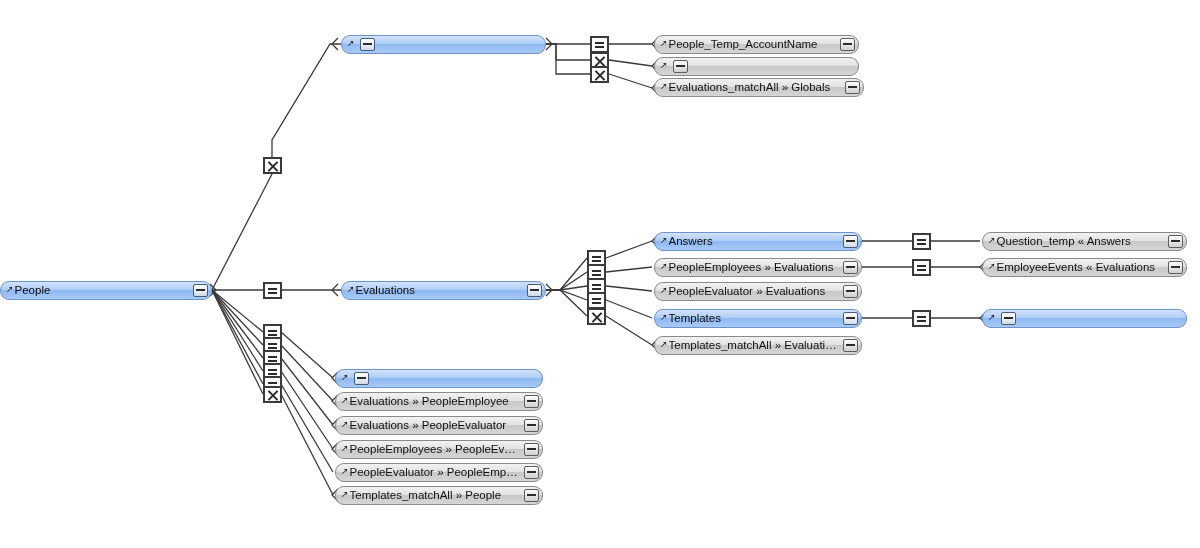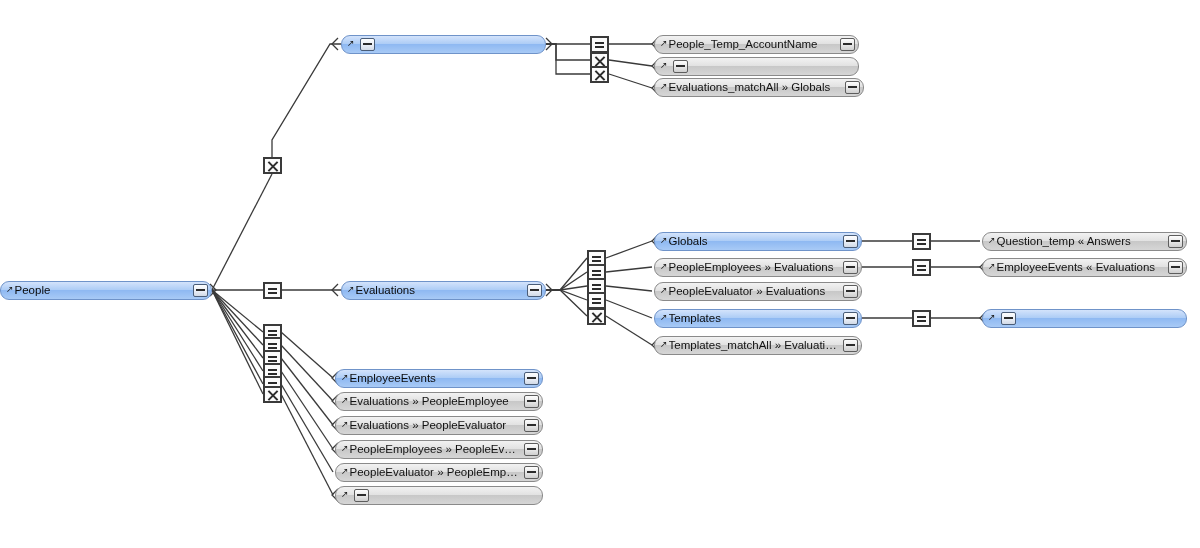--- a/index.html
+++ b/index.html
@@ -270,21 +270,21 @@
   </div>
 
   <div class="node blue" style="left:341px;top:281px;width:205px;">
     <span class="arrow">↗</span>
     <span class="label">Evaluations</span>
     <span class="minusbtn"></span>
   </div>
 
   <div class="node blue" style="left:654px;top:232px;width:208px;">
     <span class="arrow">↗</span>
-    <span class="label">Globals</span>
+    <span class="label">Answers</span>
     <span class="minusbtn"></span>
   </div>
   <div class="node grey" style="left:654px;top:258px;width:208px;">
     <span class="arrow">↗</span>
     <span class="label">PeopleEmployees » Evaluations</span>
     <span class="minusbtn"></span>
   </div>
   <div class="node grey" style="left:654px;top:282px;width:208px;">
     <span class="arrow">↗</span>
     <span class="label">PeopleEvaluator » Evaluations</span>
@@ -311,21 +311,20 @@
     <span class="label">EmployeeEvents « Evaluations</span>
     <span class="minusbtn"></span>
   </div>
   <div class="node blue" style="left:982px;top:309px;width:205px;">
     <span class="arrow">↗</span>
     <span class="minusbtn"></span>
   </div>
 
   <div class="node blue" style="left:335px;top:369px;width:208px;">
     <span class="arrow">↗</span>
-    <span class="label">EmployeeEvents</span>
     <span class="minusbtn"></span>
   </div>
   <div class="node grey" style="left:335px;top:392px;width:208px;">
     <span class="arrow">↗</span>
     <span class="label">Evaluations » PeopleEmployee</span>
     <span class="minusbtn"></span>
   </div>
   <div class="node grey" style="left:335px;top:416px;width:208px;">
     <span class="arrow">↗</span>
     <span class="label">Evaluations » PeopleEvaluator</span>
@@ -336,16 +335,17 @@
     <span class="label">PeopleEmployees » PeopleEvalua...</span>
     <span class="minusbtn"></span>
   </div>
   <div class="node grey" style="left:335px;top:463px;width:208px;">
     <span class="arrow">↗</span>
     <span class="label">PeopleEvaluator » PeopleEmployee</span>
     <span class="minusbtn"></span>
   </div>
   <div class="node grey" style="left:335px;top:486px;width:208px;">
     <span class="arrow">↗</span>
+    <span class="label">Templates_matchAll » People</span>
     <span class="minusbtn"></span>
   </div>
 
 </div>
 
 </body></html>

